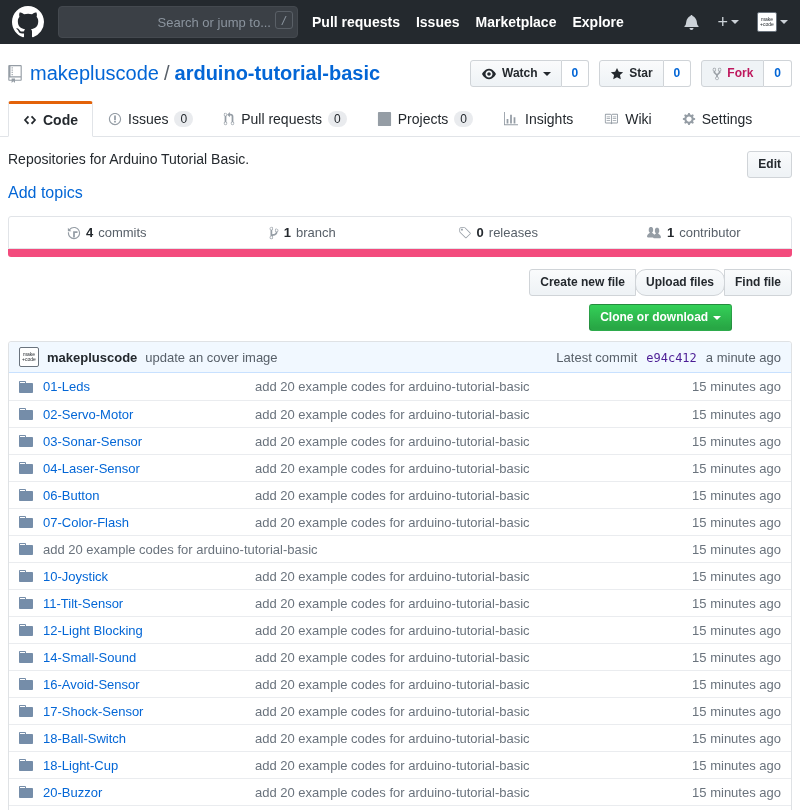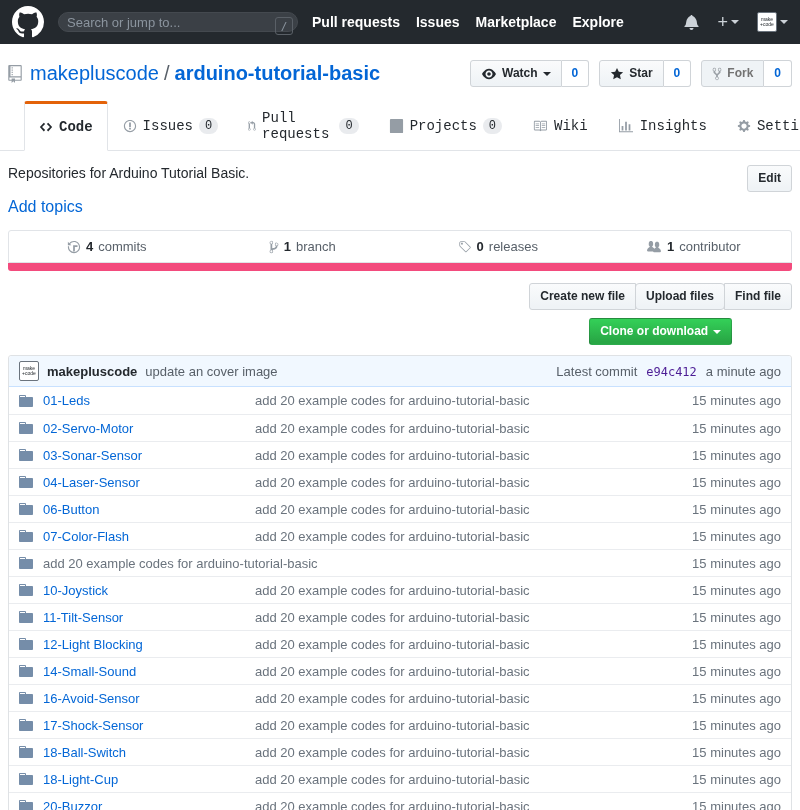--- a/index.html
+++ b/index.html
@@ -11,23 +11,23 @@
   a { text-decoration: none; color: #0366d6; cursor: pointer; }
 
   
   .gh-header {
     height: 44px; background: #24292e; display: flex; align-items: center;
     padding: 0 12px; gap: 14px;
   }
   .gh-logo { color: #fff; display: flex; align-items: center; }
   .searchwrap { position: relative; width: 240px; }
   .search-input {
-    width: 100%; height: 20px; background: #3b4046; border: 1px solid #44494f;
-    border-radius: 10px; color: #fff; font-size: 13px; padding: 0 26px 0 8px;
-    font-family: inherit; outline: none;
+    width: 100%; height: 32px; background: #3b4046; border: 1px solid #44494f;
+    border-radius: 4px; color: #fff; font-size: 13px; padding: 0 26px 0 8px;
+    font-family: inherit; outline: none; text-align: right;
   }
   .search-input::placeholder { color: #8b949e; }
   .slash-key {
     position: absolute; right: 5px; top: 5px; width: 18px; height: 18px;
     border: 1px solid #5a6067; border-radius: 3px; color: #8b949e;
     font-size: 11px; display: flex; align-items: center; justify-content: center;
     font-family: "DejaVu Sans Mono", monospace;
   }
   .gh-nav { display: flex; gap: 16px; }
   .nav-link { color: #fff; font-weight: 700; font-size: 14px; }
@@ -58,25 +58,25 @@
     padding: 4px 10px; font-size: 12px; font-weight: 700; line-height: 17px;
     color: #24292e; background: linear-gradient(-180deg, #fafbfc, #eff3f6 90%);
     border: 1px solid #d0d4d8; border-radius: 3px; cursor: pointer; font-family: inherit;
     white-space: nowrap;
   }
   .social .btn { border-radius: 3px 0 0 3px; }
   .social-count {
     padding: 4px 10px; font-size: 12px; font-weight: 700; line-height: 17px;
     background: #fff; border: 1px solid #d0d4d8; border-left: 0; border-radius: 0 3px 3px 0;
   }
-  .btn.disabled { color: #737373; background: #eff3f6; }
+  .btn.disabled { color: #be185d; background: #eff3f6; }
   .btn .octicon { color: #24292e; }
   .btn.disabled .octicon { color: #9aa0a6; }
 
-  .tabbar { border-bottom: 1px solid #e1e4e8; margin-top: 14px; padding: 0 24px; display: flex; font-family: Liberation Mono, monospace; }
+  .tabbar { border-bottom: 1px solid #e1e4e8; margin-top: 14px; padding: 0 8px; display: flex; }
   .tab {
     display: inline-flex; align-items: center; gap: 6px; padding: 8px 14px;
     font-size: 14px; color: #24292e; border: 1px solid transparent; margin-bottom: -1px;
     cursor: pointer; background: transparent;
   }
   .tab .octicon { color: #959da5; }
   .tab.active {
     background: #fff; border-color: #e1e4e8; border-top: 3px solid #e36209;
     border-bottom-color: #fff; font-weight: 700; border-radius: 3px 3px 0 0;
   }
@@ -103,21 +103,21 @@
   }
   .summary-item .octicon { color: #959da5; }
   .summary-item b { color: #24292e; font-weight: 700; }
   .langbar { height: 8px; background: #f34b7d; border-radius: 0 0 3px 3px; cursor: pointer; }
 
   
   .file-toolbar { display: flex; align-items: center; margin-top: 12px; }
   .left-group { display: flex; gap: 8px; }
   .right-group { margin-left: auto; display: flex; align-items: center; gap: 8px; flex-direction: column; }
   .seg-group { display: flex; }
-  .seg-group .btn { border-radius: 4px; margin-left: -1px; }
+  .seg-group .btn { border-radius: 11px; margin-left: -1px; }
   .seg-group .btn:first-child { border-radius: 3px 0 0 3px; margin-left: 0; }
   .seg-group .btn:last-child { border-radius: 0 3px 3px 0; }
   .btn-green {
     background: linear-gradient(-180deg, #34d058, #28a745 90%);
     border-color: rgba(27,31,35,.2); color: #fff;
   }
 
   
   .files-box { margin-top: 10px; border: 1px solid #dfe2e5; border-radius: 3px; }
   .tease {
@@ -249,29 +249,29 @@
   </span>
   <span class="tab">
     <svg class="octicon" width="15" height="14" viewBox="0 0 15 16">
         <path d="M10 12h3V2h-3v10zm-4-2h3V2H6v8zm-4 4h3V2H2v12zm-1 1h13V1H1v14zM14 0H1a1 1 0 0 0-1 1v14a1 1 0 0 0 1 1h13a1 1 0 0 0 1-1V1a1 1 0 0 0-1-1z"></path>
       </svg>
     <span>Projects</span>
     <span class="counter">0</span>
   </span>
   <span class="tab">
     <svg class="octicon" width="16" height="14" viewBox="0 0 16 16">
-        <path d="M3 5h4v1H3V5zm0 3h4V7H3v1zm0 2h4V9H3v1zm11-5h-4v1h4V5zm0 2h-4v1h4V7zm0 2h-4v1h4V9zm2-6v9c0 .55-.45 1-1 1H9.5l-1 1-1-1H2c-.55 0-1-.45-1-1V3c0-.55.45-1 1-1h5.5l1 1 1-1H15c.55 0 1 .45 1 1zm-8 .5L7.5 3H2v9h6V3.5zm7-.5H9.5l-.5.5V12h6V3z"></path>
-      </svg>
-    <span>Wiki</span>
+        <path d="M16 14v1H0V0h1v14h15zM5 13H3V8h2v5zm4 0H7V3h2v10zm4 0h-2V6h2v7z"></path>
+      </svg>
+    <span>Insights</span>
   </span>
   <span class="tab">
     <svg class="octicon" width="16" height="14" viewBox="0 0 16 16">
-        <path d="M16 14v1H0V0h1v14h15zM5 13H3V8h2v5zm4 0H7V3h2v10zm4 0h-2V6h2v7z"></path>
-      </svg>
-    <span>Insights</span>
+        <path d="M3 5h4v1H3V5zm0 3h4V7H3v1zm0 2h4V9H3v1zm11-5h-4v1h4V5zm0 2h-4v1h4V7zm0 2h-4v1h4V9zm2-6v9c0 .55-.45 1-1 1H9.5l-1 1-1-1H2c-.55 0-1-.45-1-1V3c0-.55.45-1 1-1h5.5l1 1 1-1H15c.55 0 1 .45 1 1zm-8 .5L7.5 3H2v9h6V3.5zm7-.5H9.5l-.5.5V12h6V3z"></path>
+      </svg>
+    <span>Wiki</span>
   </span>
   <span class="tab">
     <svg class="octicon" width="14" height="14" viewBox="0 0 14 16">
         <path d="M14 8.77v-1.6l-1.94-.64-.45-1.09.88-1.84-1.13-1.13-1.81.91-1.09-.45-.69-1.92h-1.6l-.63 1.94-1.11.45-1.84-.88-1.13 1.13.91 1.81-.45 1.09L0 7.23v1.59l1.94.64.45 1.09-.88 1.84 1.13 1.13 1.81-.91 1.09.45.69 1.92h1.59l.63-1.94 1.11-.45 1.84.88 1.13-1.13-.92-1.81.47-1.09L14 8.75v.02zM7 11c-1.66 0-3-1.34-3-3s1.34-3 3-3 3 1.34 3 3-1.34 3-3 3z"></path>
       </svg>
     <span>Settings</span>
   </span>
 </div>
 
 <div class="container">

